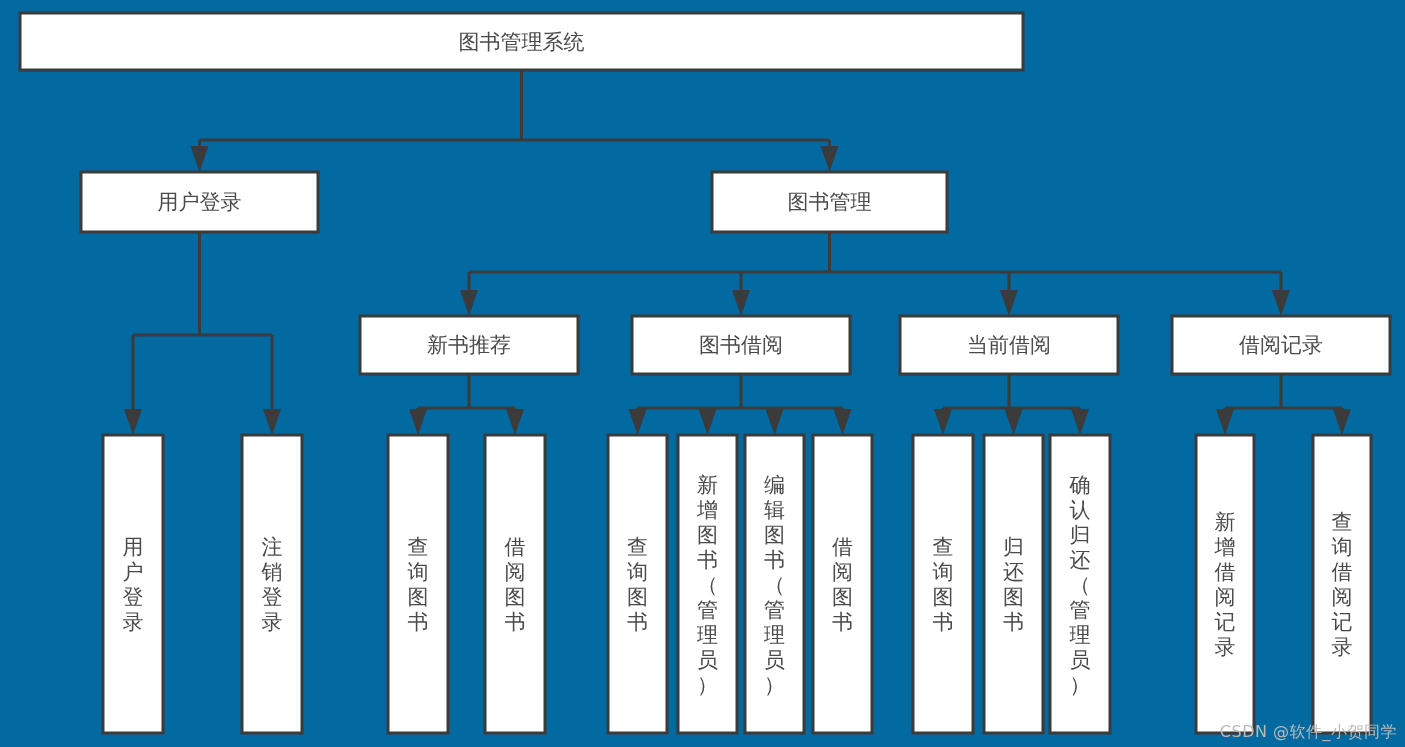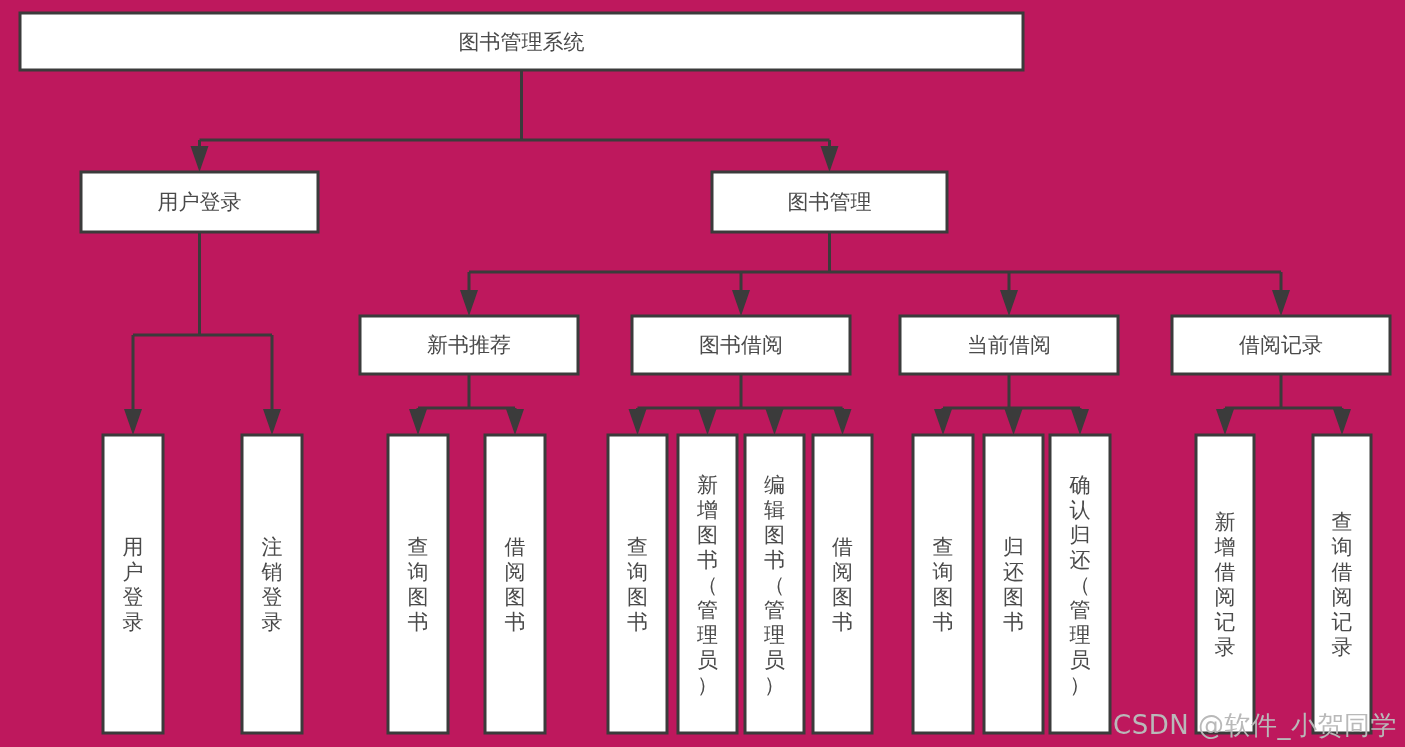--- a/index.html
+++ b/index.html
@@ -7,21 +7,21 @@
     padding: 0;
     background: #ffffff;
   }
   body {
     font-family: "DejaVu Sans", "Liberation Sans", sans-serif;
   }
   #canvas {
     position: relative;
     width: 1405px;
     height: 747px;
-    background: #be185d;
+    background: #0369a1;
     overflow: hidden;
   }
   svg.diagram {
     position: absolute;
     left: 0;
     top: 0;
     width: 1405px;
     height: 747px;
   }
   .node-box {
@@ -49,21 +49,21 @@
     fill: #4a4a4a;
     font-family: "DejaVu Sans", "Liberation Sans", sans-serif;
     font-size: 21px;
     text-anchor: middle;
   }
   .watermark {
     position: absolute;
     right: 8px;
     bottom: 4px;
     font-family: "DejaVu Sans", "Liberation Sans", sans-serif;
-    font-size: 26px;
+    font-size: 16px;
     color: #b9b9b9;
     white-space: nowrap;
     letter-spacing: 0.5px;
   }
 </style>
 </head>
 <body>
 
 <div id="canvas">
   <svg class="diagram" id="diagram-svg" viewBox="0 0 1405 747">

